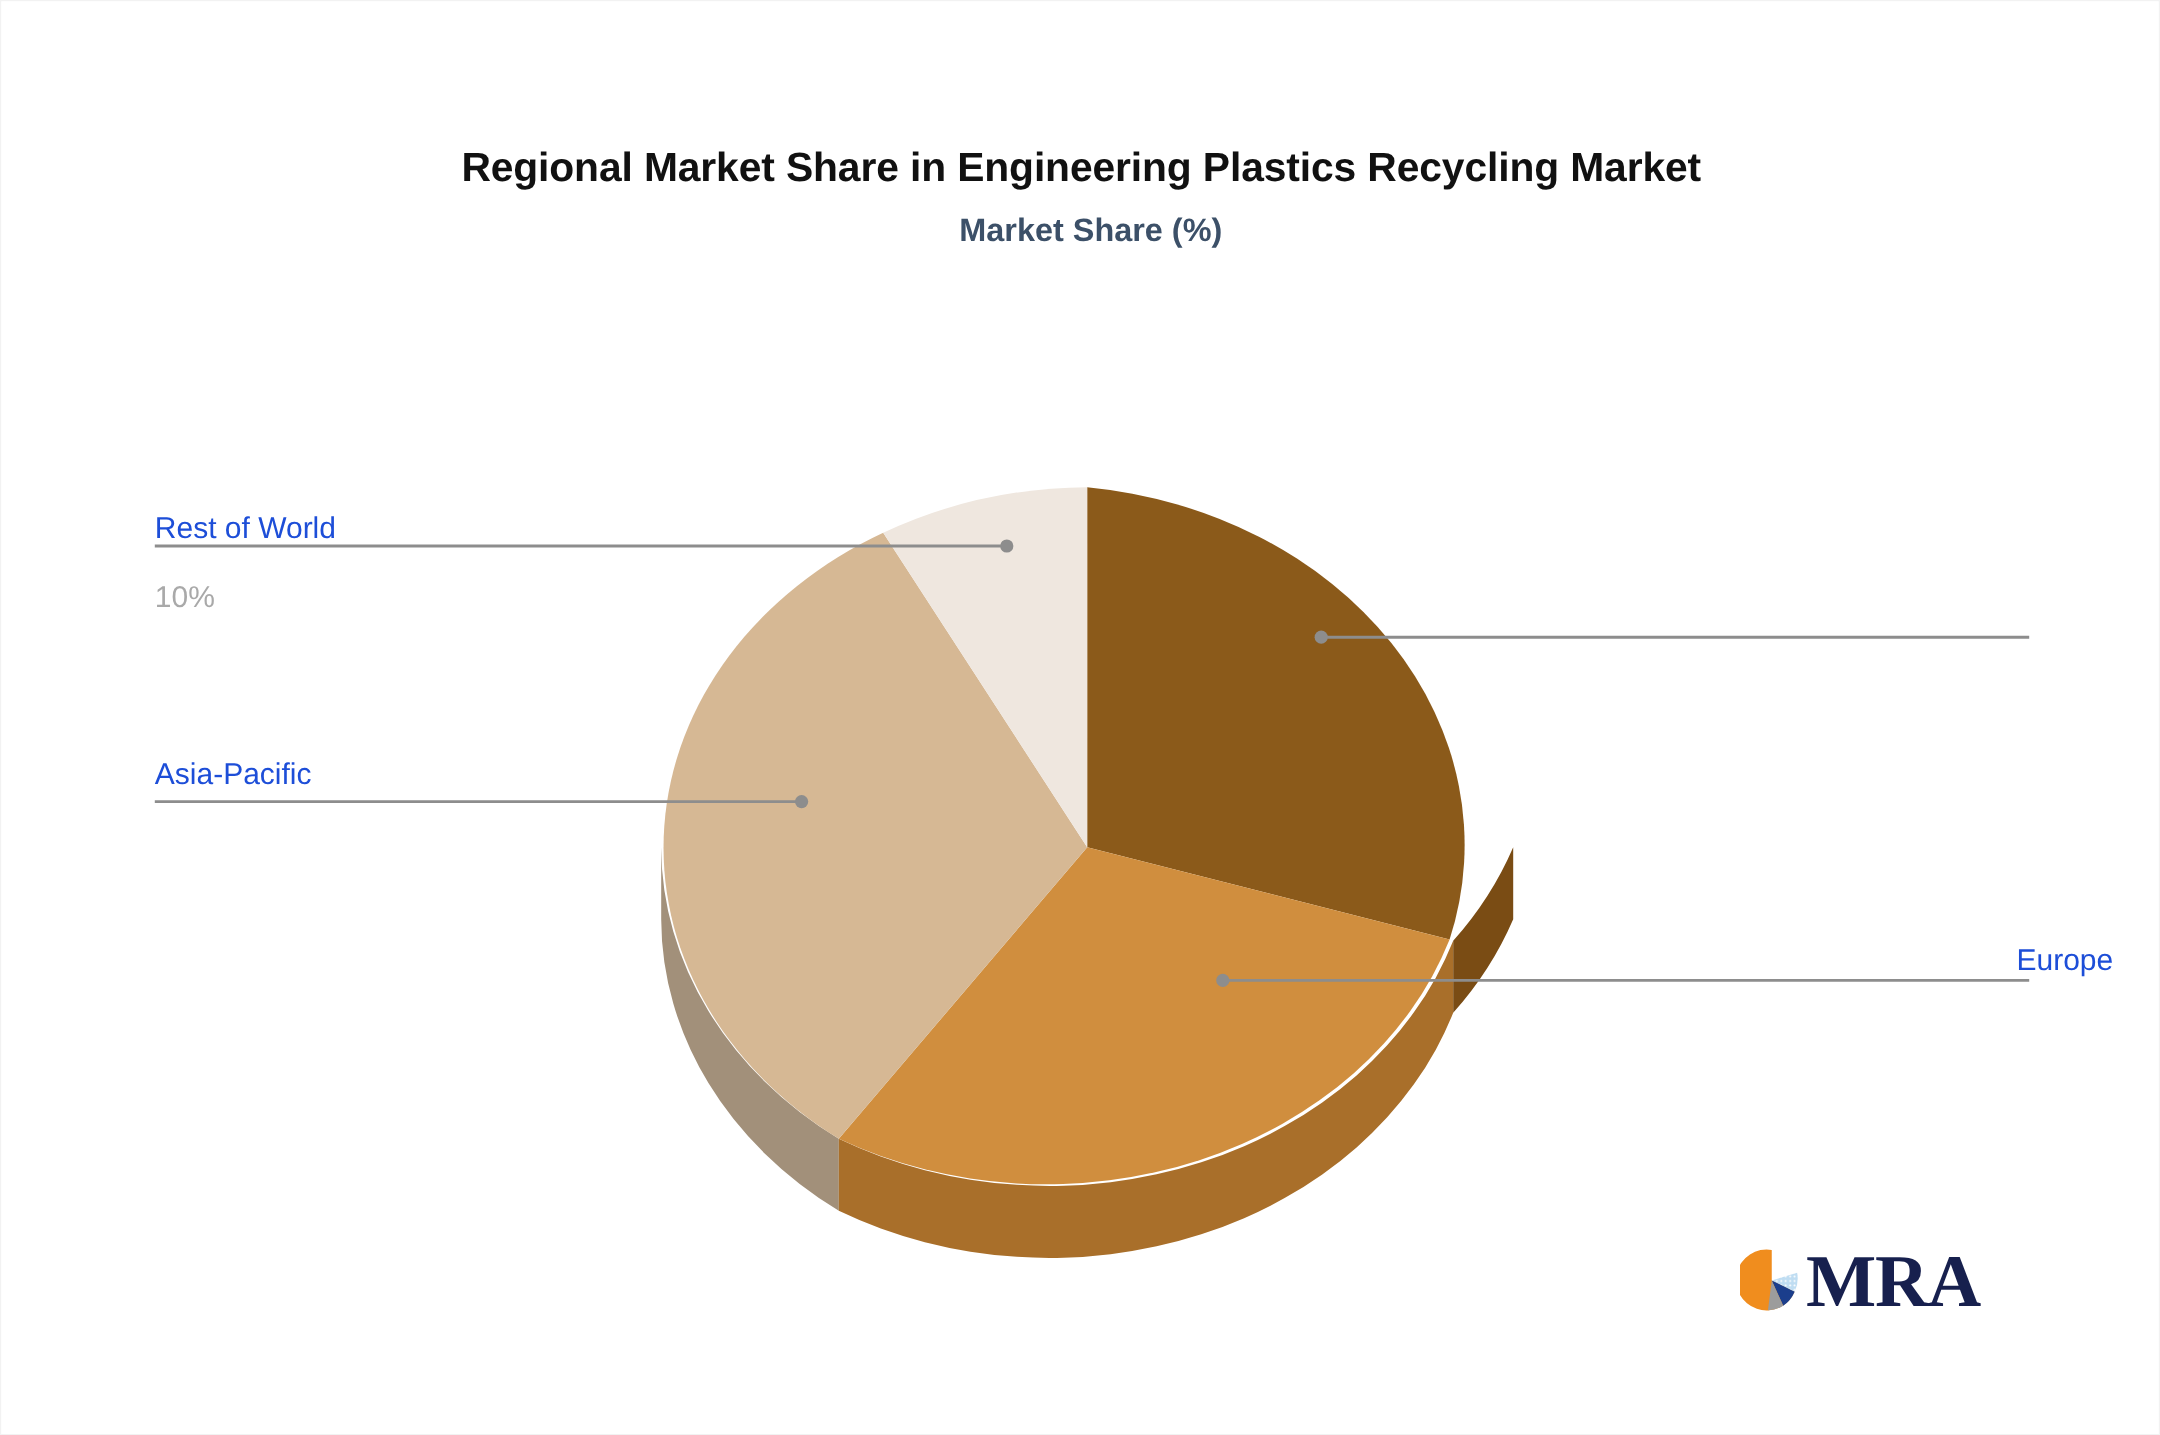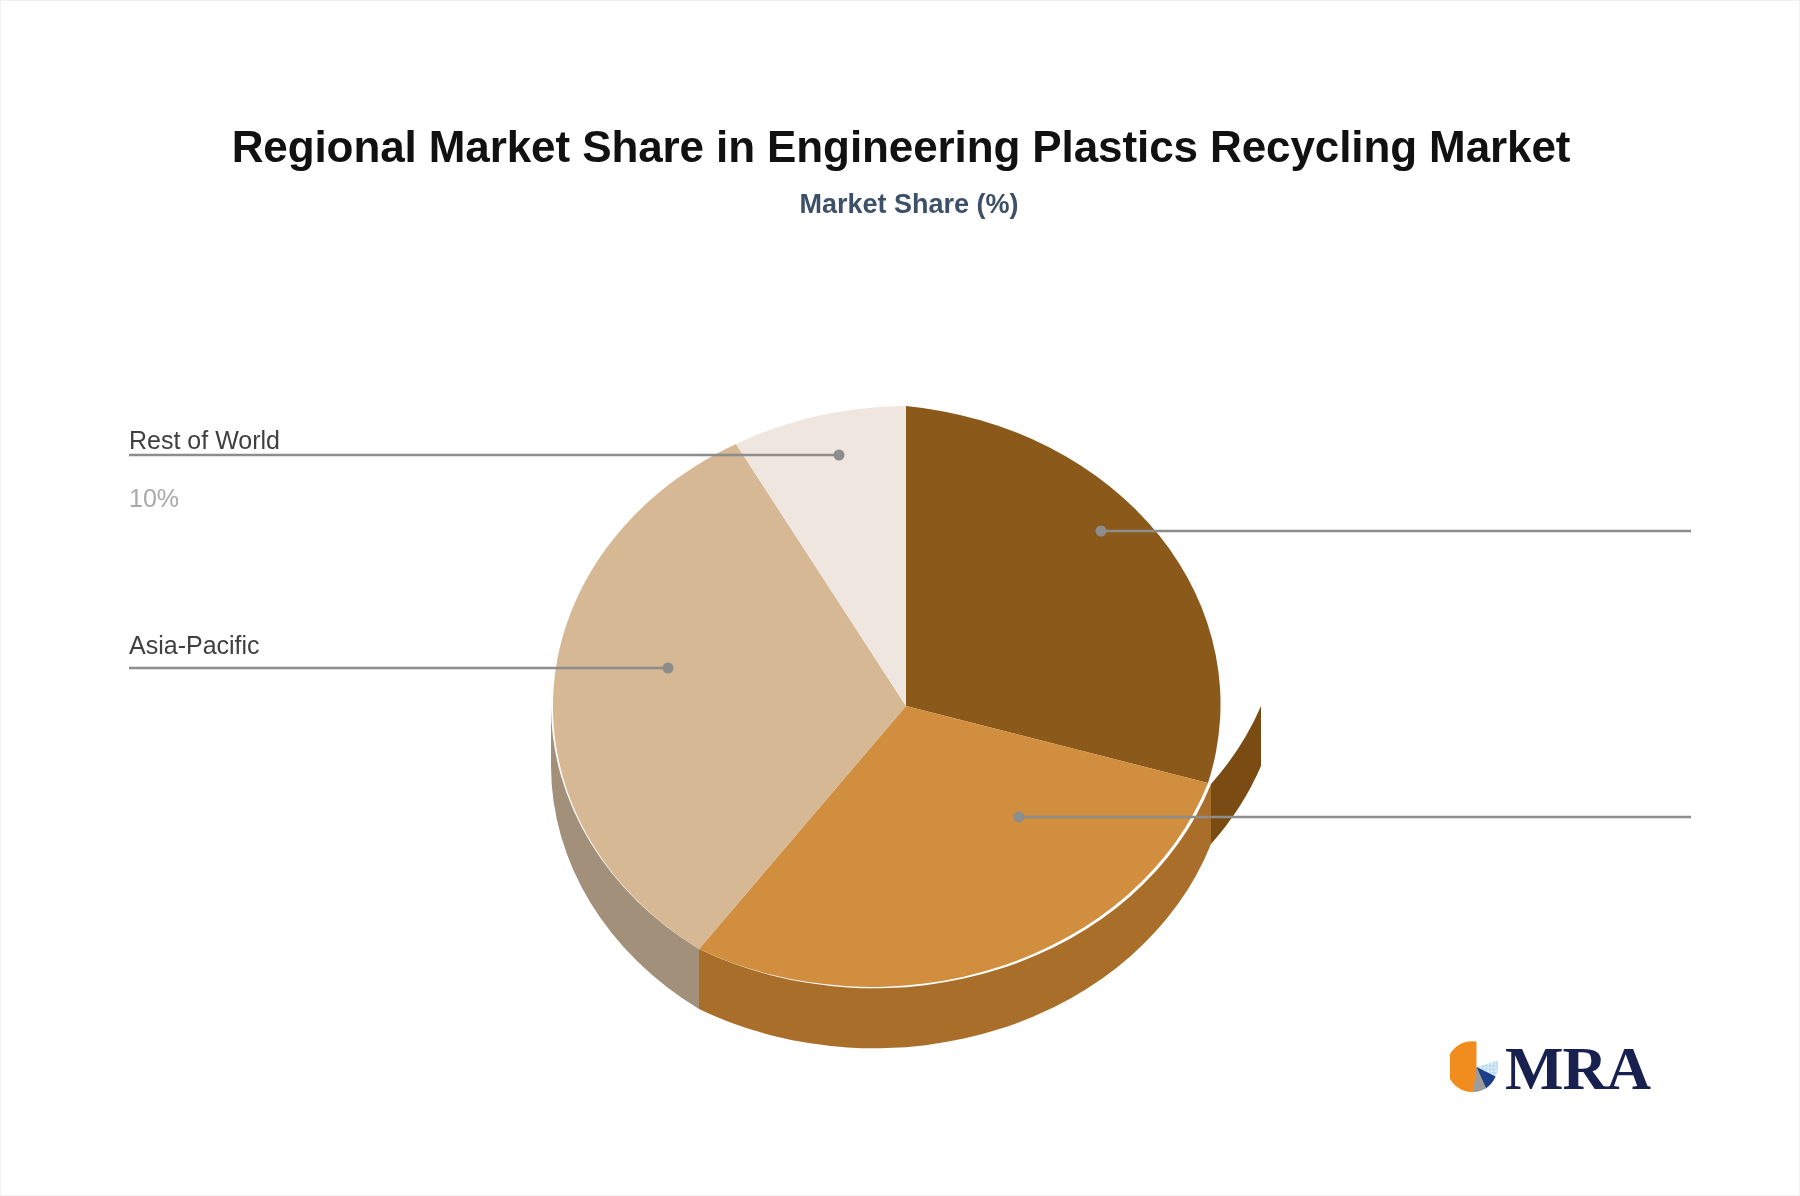--- a/index.html
+++ b/index.html
@@ -22,21 +22,21 @@
 
   
   .title-block {
     position: absolute;
     top: 118px;
     left: 0;
     width: 1800px;
     text-align: center;
   }
   .chart-title {
-    font-size: 44px;
+    font-size: 34px;
     font-weight: bold;
     color: #111111;
     letter-spacing: -0.1px;
     line-height: 1.25;
   }
   .chart-subtitle {
     margin-top: 14px;
     font-size: 27px;
     font-weight: bold;
     color: #3c5068;
@@ -70,21 +70,21 @@
     pointer-events: none;
   }
 
   
   .callout {
     position: absolute;
     width: 420px;
   }
   .callout .cl-name {
     font-size: 25px;
-    color: #404040;
+    color: #1d4ed8;
     line-height: 1.15;
     white-space: nowrap;
   }
   .callout .cl-value {
     font-size: 25px;
     color: #a9a9a9;
     line-height: 1.15;
     margin-top: 29px;
     white-space: nowrap;
   }
@@ -153,20 +153,21 @@
     <g fill="#8d8d8d">
       <circle cx="1100" cy="530" r="5.5"></circle>
       <circle cx="1018" cy="816" r="5.5"></circle>
       <circle cx="667" cy="667" r="5.5"></circle>
       <circle cx="838" cy="454" r="5.5"></circle>
     </g>
   </svg>
 
 
   <div class="callout right cl-eu">
+    <div class="cl-name">Europe</div>
   </div>
 
   <div class="callout left cl-ap">
     <div class="cl-name">Asia-Pacific</div>
   </div>
 
   <div class="callout left cl-row">
     <div class="cl-name">Rest of World</div>
     <div class="cl-value">10%</div>
   </div>

